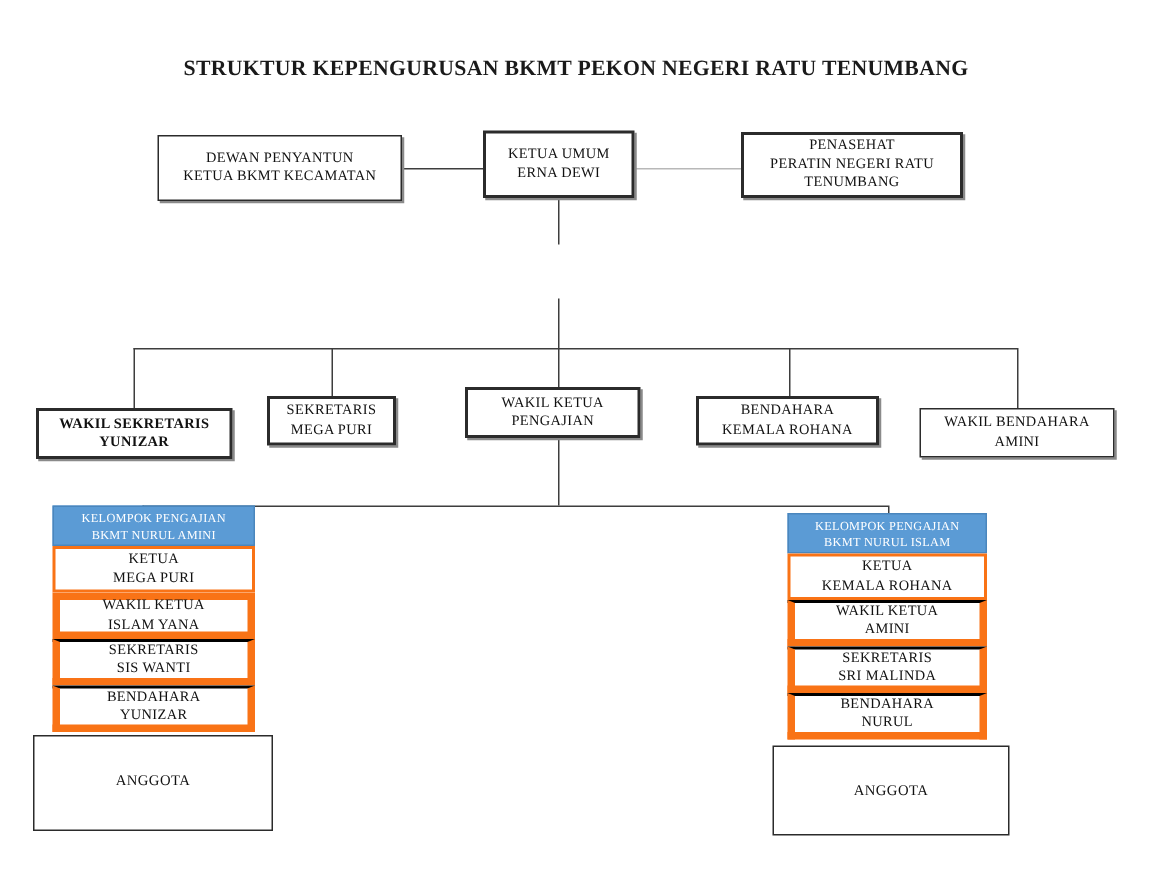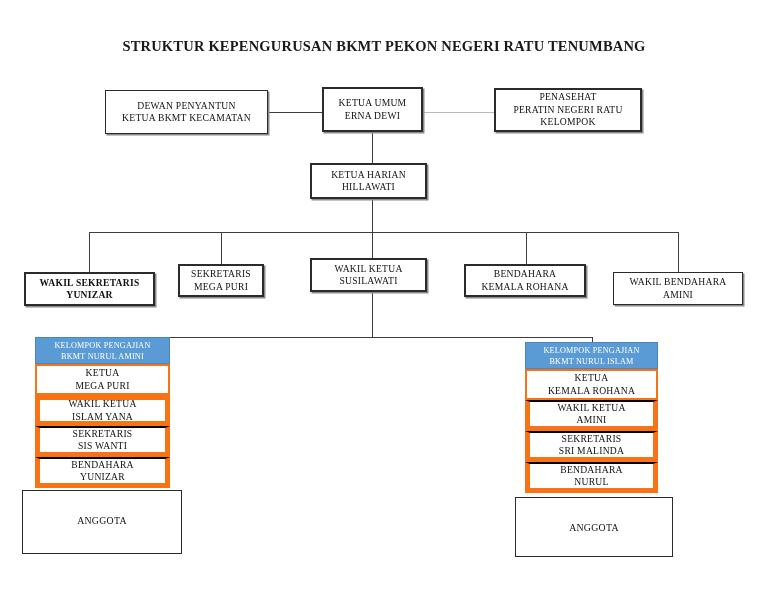--- a/index.html
+++ b/index.html
@@ -128,29 +128,25 @@
   </div>
 
   <div class="node shadowed" style="left:105px; top:90px; width:163px; height:44px;">
     <span class="ln">DEWAN PENYANTUN</span>
     <span class="ln">KETUA BKMT KECAMATAN</span>
   </div>
 
   <div class="node shadowed" style="left:494px; top:88px; width:148px; height:44px; border-width:2px;">
     <span class="ln">PENASEHAT</span>
     <span class="ln">PERATIN NEGERI RATU</span>
-    <span class="ln">KELOMPOK</span>
+    <span class="ln">TENUMBANG</span>
   </div>
 
   <div class="conn v" style="left:372px; top:132px; height:31px;"></div>
 
-  <div class="node shadowed" style="left:310px; top:163px; width:117px; height:36px; border-width:2px;">
-    <span class="ln">KETUA HARIAN</span>
-    <span class="ln">HILLAWATI</span>
-  </div>
 
   <div class="conn v" style="left:372px; top:199px; height:33px;"></div>
   <div class="conn h" style="left:89px; top:232px; width:589px;"></div>
 
   <div class="conn v" style="left:89px; top:232px; height:40px;"></div>
   <div class="conn v" style="left:221px; top:232px; height:32px;"></div>
   <div class="conn v" style="left:372px; top:232px; height:26px;"></div>
   <div class="conn v" style="left:526px; top:232px; height:32px;"></div>
   <div class="conn v" style="left:678px; top:232px; height:40px;"></div>
 
@@ -159,21 +155,21 @@
     <span class="ln">YUNIZAR</span>
   </div>
 
   <div class="node shadowed" style="left:178px; top:264px; width:86px; height:33px; border-width:2px;">
     <span class="ln">SEKRETARIS</span>
     <span class="ln">MEGA PURI</span>
   </div>
 
   <div class="node shadowed" style="left:310px; top:258px; width:117px; height:34px; border-width:2px;">
     <span class="ln">WAKIL KETUA</span>
-    <span class="ln">SUSILAWATI</span>
+    <span class="ln">PENGAJIAN</span>
   </div>
 
   <div class="node shadowed" style="left:464px; top:264px; width:122px; height:33px; border-width:2px;">
     <span class="ln">BENDAHARA</span>
     <span class="ln">KEMALA ROHANA</span>
   </div>
 
   <div class="node shadowed" style="left:613px; top:272px; width:130px; height:33px;">
     <span class="ln">WAKIL BENDAHARA</span>
     <span class="ln">AMINI</span>

